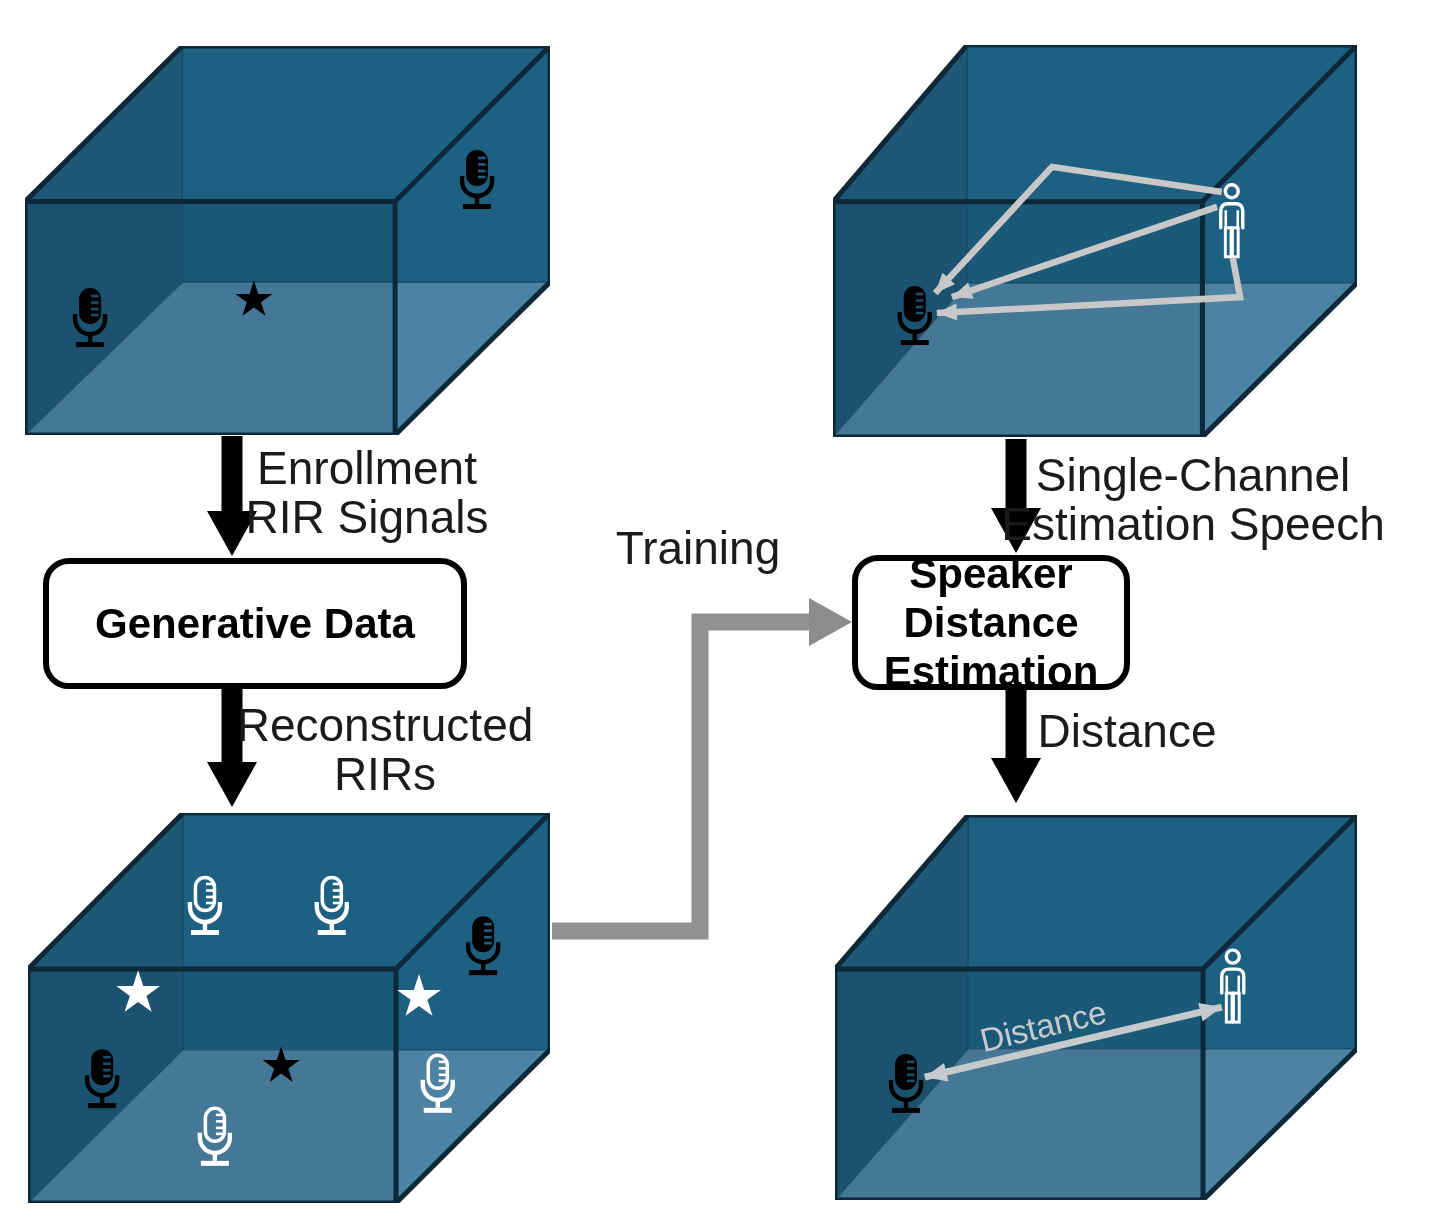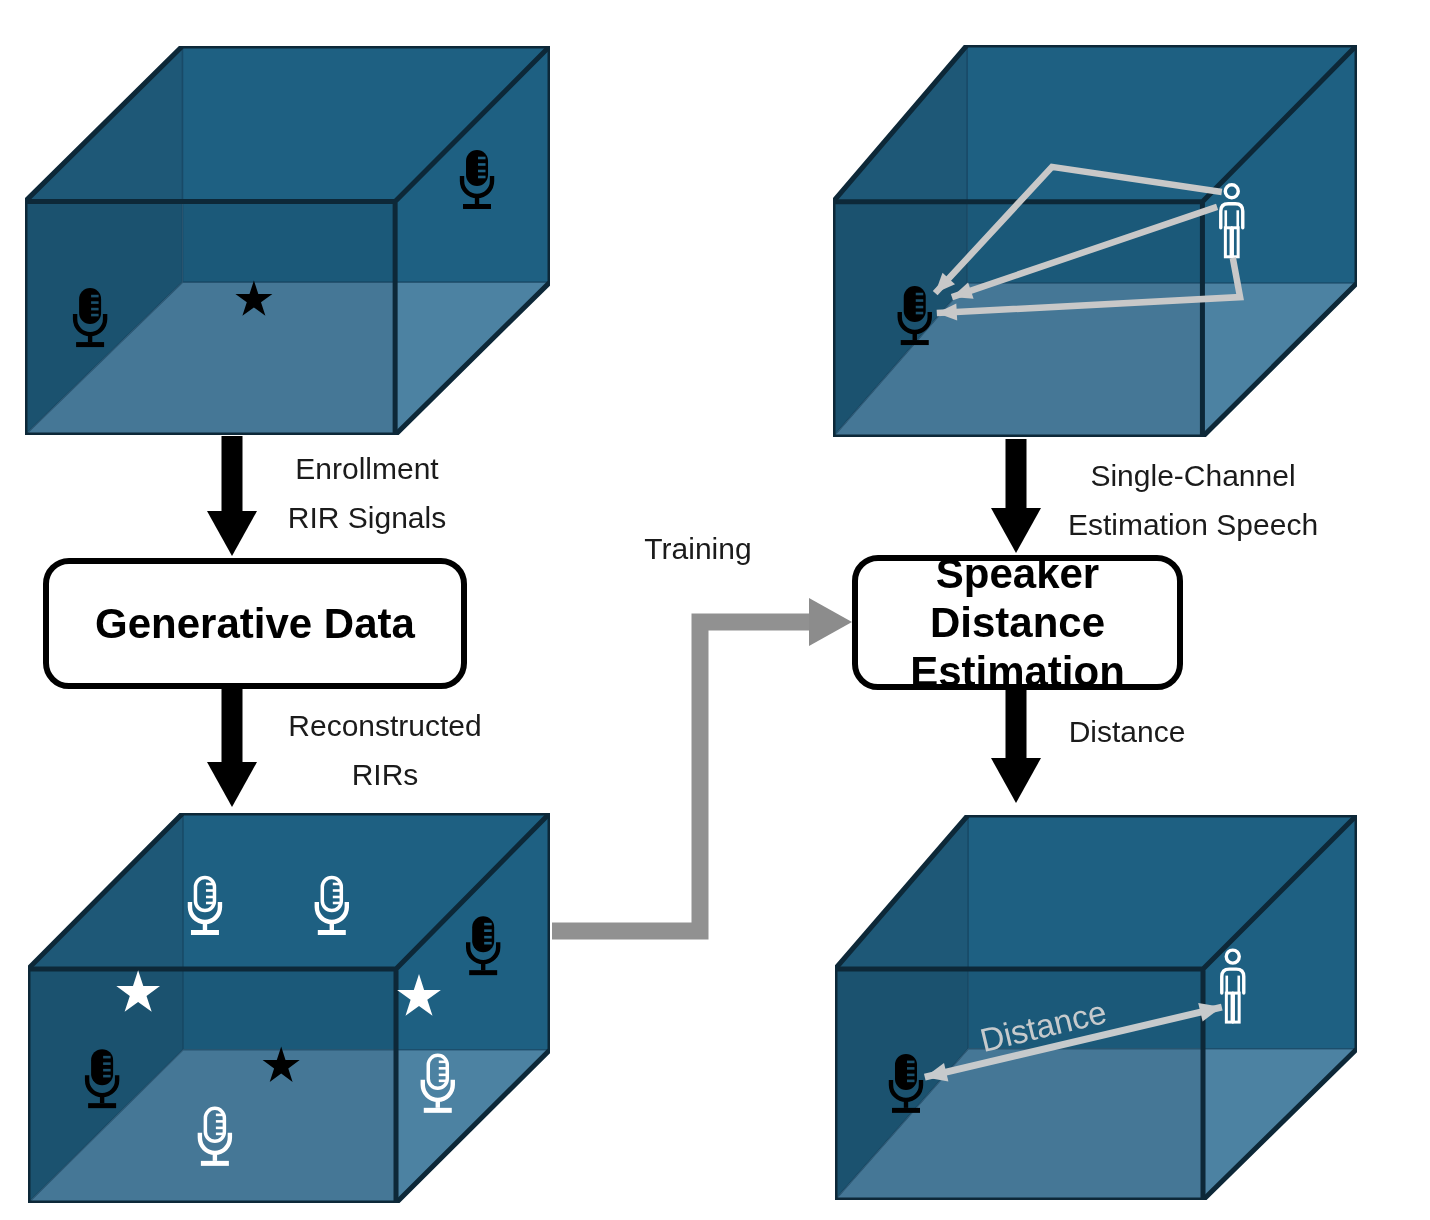--- a/index.html
+++ b/index.html
@@ -5,21 +5,21 @@
   html,body{margin:0;padding:0;background:#fff;}
   #canvas{position:relative;width:1430px;height:1220px;background:#ffffff;
           font-family:"Liberation Sans",sans-serif;overflow:hidden;}
   .room{position:absolute;}
   #overlay{position:absolute;left:0;top:0;pointer-events:none;}
   .flow-box{position:absolute;display:flex;flex-direction:column;align-items:center;
             justify-content:center;background:#ffffff;border:6px solid #000;
             border-radius:26px;font-weight:bold;font-size:42px;line-height:49px;
             color:#000;text-align:center;box-sizing:border-box;}
   .flow-label{position:absolute;transform:translateX(-50%);text-align:center;
-              font-size:30px;line-height:49px;color:#1B1B1B;white-space:nowrap;}
+              font-size:46px;line-height:49px;color:#1B1B1B;white-space:nowrap;}
   .flow-label span{display:block;}
   svg text{font-family:"Liberation Sans",sans-serif;}
 </style>
 </head>
 <body>
 
 <div id="canvas">
   <div id="rooms">
       <svg class="room" viewBox="0 0 525 389" width="525" height="389" style="left: 25px; top: 46px;">
         <polygon points="0.0,155.6 157.5,0.0 525.0,0.0 370.1,155.6" fill="#1E6082"></polygon>
@@ -205,21 +205,21 @@
       <polygon points="991.0,508.0 1041.0,508.0 1016.0,553.0" fill="#000000"></polygon>
       <path d="M1016 690 V758" stroke="#000000" stroke-width="21" fill="none"></path>
       <polygon points="991.0,758.0 1041.0,758.0 1016.0,803.0" fill="#000000"></polygon>
       <polyline points="552.0,931.0 700.0,931.0 700.0,622.0 812.0,622.0" fill="none" stroke="#919191" stroke-width="17" stroke-linejoin="miter"></polyline>
       <polygon points="852.0,622.0 809.0,646.0 809.0,598.0" fill="#8C8C8C"></polygon>
     </svg>
 
   <div class="flow-box" id="gda-box" style="left: 43px; top: 558px; width: 424px; height: 131px;">
     <span>Generative Data</span>
   </div>
-  <div class="flow-box" id="sde-box" style="left: 852px; top: 555px; width: 331px; height: 135px;">
+  <div class="flow-box" id="sde-box" style="left: 852px; top: 555px; width: 278px; height: 135px;">
     <span>Speaker Distance</span>
     <span>Estimation</span>
   </div>
 
   <div class="flow-label" id="label-enrollment" style="left: 367px; top: 444px;">
     <span>Enrollment</span>
     <span>RIR Signals</span>
   </div>
   <div class="flow-label" id="label-reconstructed" style="left: 385px; top: 701px;">
     <span>Reconstructed</span>

